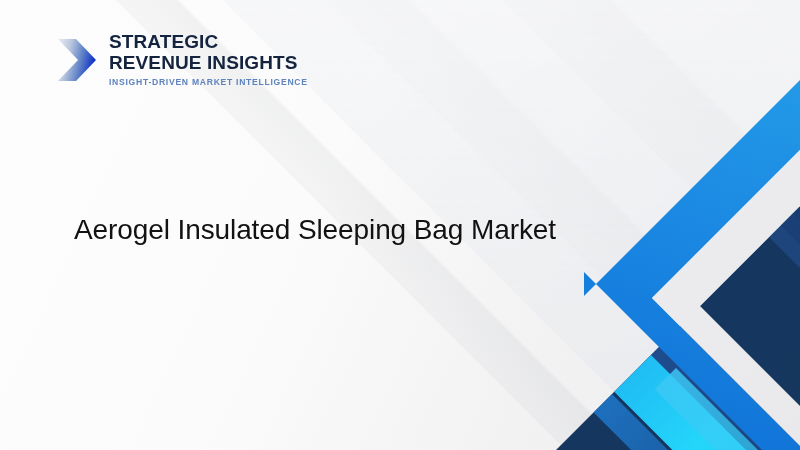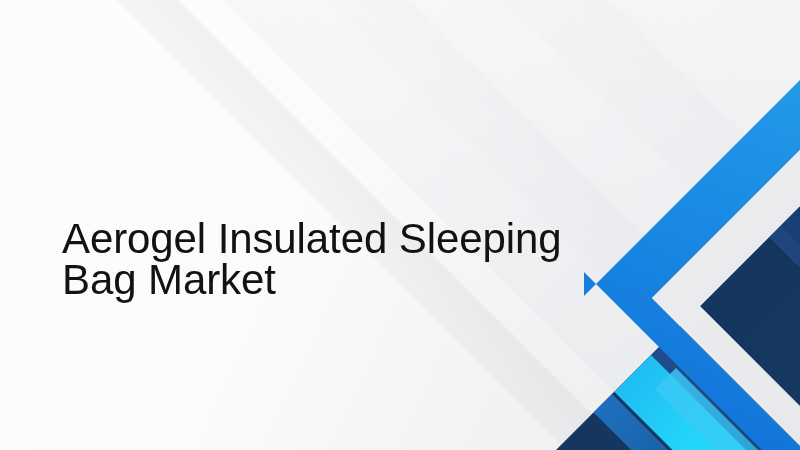--- a/index.html
+++ b/index.html
@@ -178,24 +178,24 @@
     font-size: 8.6px;
     font-weight: bold;
     letter-spacing: 0.72px;
     color: #5d82be;
     line-height: 10px;
   }
 
   
   .title {
     position: absolute;
-    left: 62px;
+    left: 74px;
     top: 190px;
     width: 545px;
-    font-size: 42px;
+    font-size: 28px;
     font-weight: normal;
     line-height: 41px;
     color: #121212;
     letter-spacing: -0.1px;
   }
   .email {
     position: absolute;
     left: 62px;
     top: 361px;
     font-size: 23px;
@@ -225,16 +225,34 @@
   <div class="cyan-band">
     <i class="c3"></i>
     <i class="c1"></i>
     <i class="c2"></i>
   </div>
 
   <div class="chevron-big"></div>
   <div class="chevron-shadow"></div>
   <div class="chevron-notch"></div>
 
+  <div class="logo">
+    <svg class="logo-mark" viewBox="0 0 42 48">
+      <defs>
+        <linearGradient id="markGrad" x1="0" y1="0" x2="1" y2="0.25">
+          <stop offset="0%" stop-color="#e9edf4"></stop>
+          <stop offset="35%" stop-color="#b9c7de"></stop>
+          <stop offset="70%" stop-color="#5d7fc6"></stop>
+          <stop offset="100%" stop-color="#1436c8"></stop>
+        </linearGradient>
+      </defs>
+      <path d="M2 3 L20 3 L40 24 L20 45 L2 45 L22 24 Z" fill="url(#markGrad)"></path>
+    </svg>
+    <div class="logo-text">
+      <div class="logo-line1">STRATEGIC</div>
+      <div class="logo-line2">REVENUE INSIGHTS</div>
+      <div class="logo-tag">INSIGHT-DRIVEN MARKET INTELLIGENCE</div>
+    </div>
+  </div>
 
   <h1 class="title">Aerogel Insulated Sleeping Bag Market</h1>
 
 </div>
 
 </body></html>

